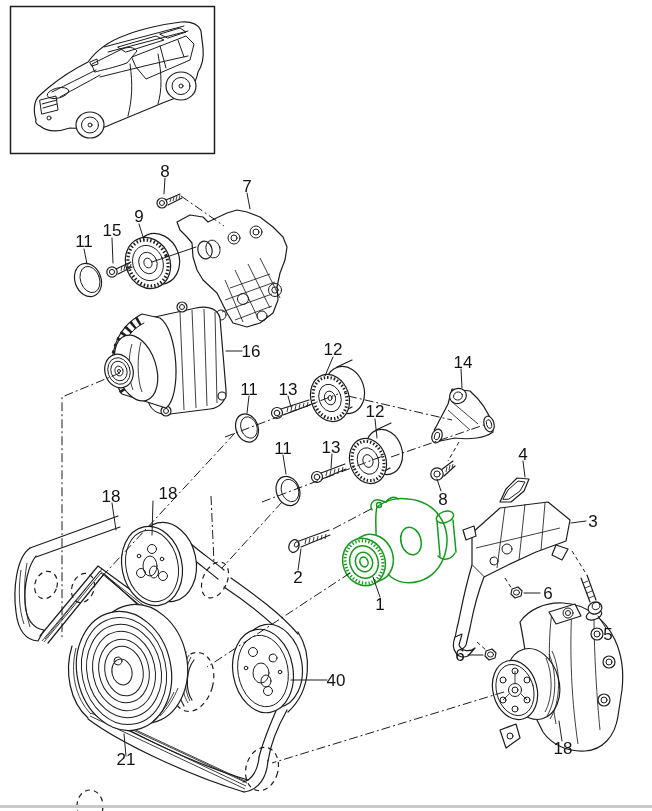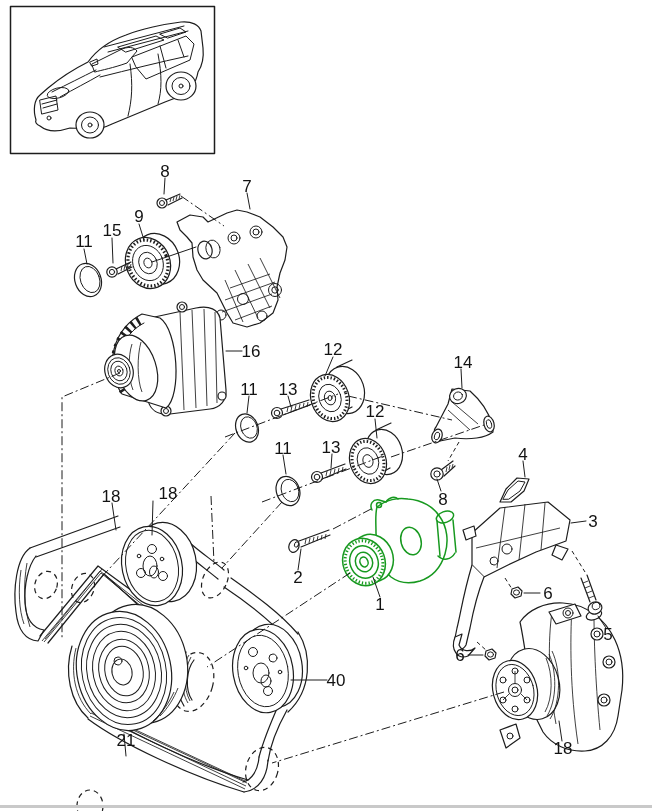--- a/index.html
+++ b/index.html
@@ -397,16 +397,16 @@
 <div class="part-label" style="left:593px;top:521px">3</div>
 <div class="part-label" style="left:111px;top:496px">18</div>
 <div class="part-label" style="left:168px;top:493px">18</div>
 <div class="part-label" style="left:298px;top:577px">2</div>
 <div class="part-label" style="left:380px;top:604px">1</div>
 <div class="part-label" style="left:548px;top:593px">6</div>
 <div class="part-label" style="left:608px;top:634px">5</div>
 <div class="part-label" style="left:460px;top:655px">6</div>
 <div class="part-label" style="left:336px;top:680px">40</div>
 <div class="part-label" style="left:563px;top:748px">18</div>
-<div class="part-label" style="left:126px;top:740px">21</div>
+<div class="part-label" style="left:126px;top:759px">21</div>
 
 <div id="bottom-divider"></div>
 </div>
 
 </body></html>

